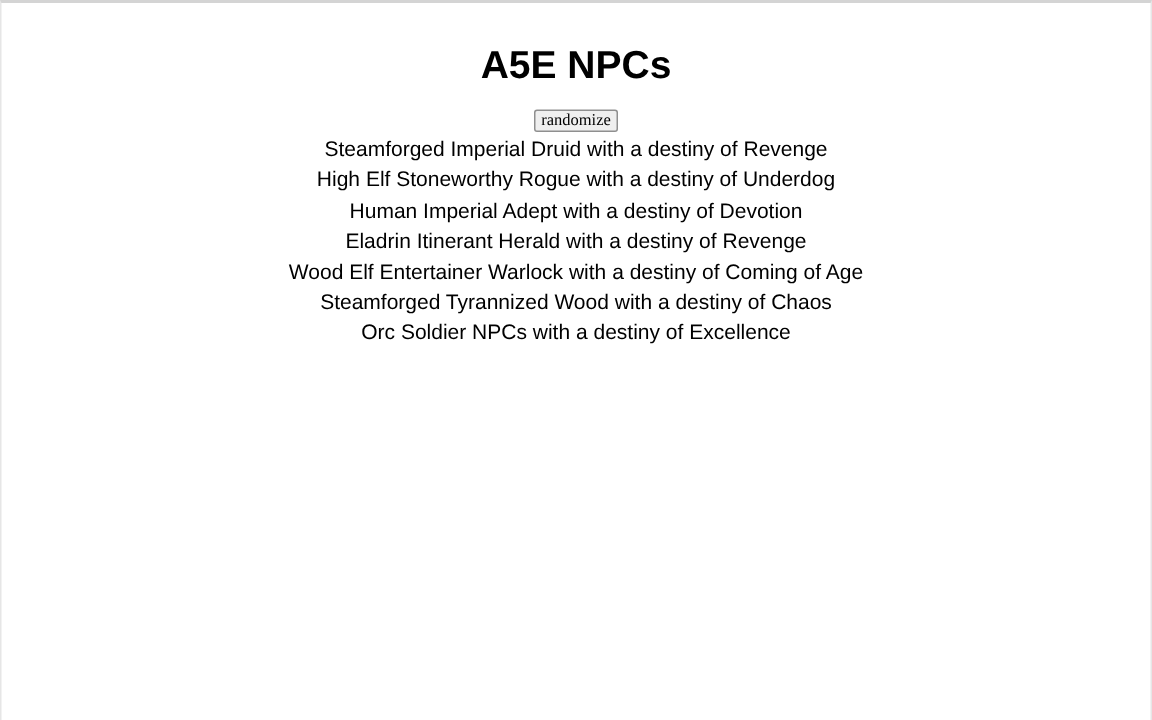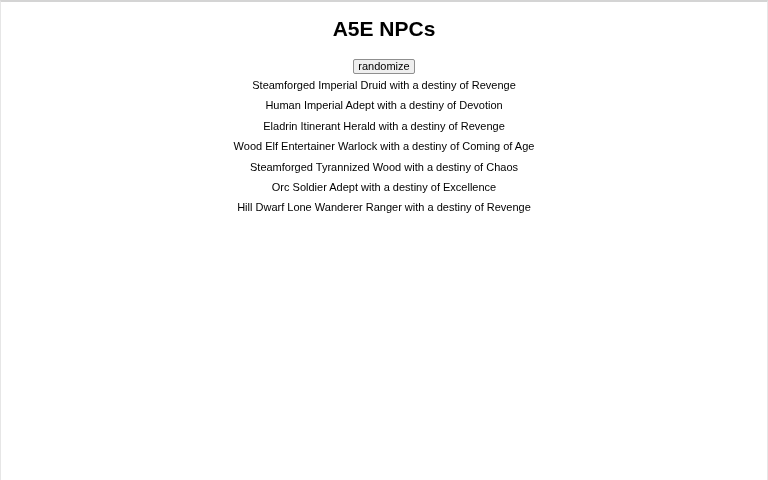--- a/index.html
+++ b/index.html
@@ -17,62 +17,62 @@
       box-sizing: border-box;
       border-top: 2px solid #d4d4d4;
       border-left: 1px solid #e6e6e6;
       border-right: 1px solid #e6e6e6;
     }
     .page {
       text-align: center;
       width: 100%;
     }
     h1 {
-      font-size: 21px;
+      font-size: 26px;
       font-weight: bold;
       margin: 0;
-      padding-top: 16px;
+      padding-top: 30px;
       height: 30px;
       line-height: 22px;
     }
     .btn-row {
       margin-top: 8px;
       height: 16px;
     }
     button {
-      font-family: Liberation Sans, sans-serif;
+      font-family: Liberation Serif, serif;
       font-size: 11px;
       padding: 1px 4px;
       height: 15px;
       line-height: 11px;
       background: #efefef;
       border: 1px solid #8f8f8f;
       border-radius: 2px;
       color: #000;
     }
     .list {
       margin-top: 3px;
     }
     .npc {
-      font-size: 11px;
+      font-size: 14px;
       height: 20.4px;
       line-height: 20.4px;
       white-space: nowrap;
     }
   </style>
 </head>
 <body>
 
 <div class="page">
   <h1>A5E NPCs</h1>
   <div class="btn-row">
     <button>randomize</button>
   </div>
   <div class="list">
     <div class="npc">Steamforged Imperial Druid with a destiny of Revenge</div>
+    <div class="npc">High Elf Stoneworthy Rogue with a destiny of Underdog</div>
     <div class="npc">Human Imperial Adept with a destiny of Devotion</div>
     <div class="npc">Eladrin Itinerant Herald with a destiny of Revenge</div>
     <div class="npc">Wood Elf Entertainer Warlock with a destiny of Coming of Age</div>
     <div class="npc">Steamforged Tyrannized Wood with a destiny of Chaos</div>
-    <div class="npc">Orc Soldier Adept with a destiny of Excellence</div>
-    <div class="npc">Hill Dwarf Lone Wanderer Ranger with a destiny of Revenge</div>
+    <div class="npc">Orc Soldier NPCs with a destiny of Excellence</div>
   </div>
 </div>
 
 </body></html>

